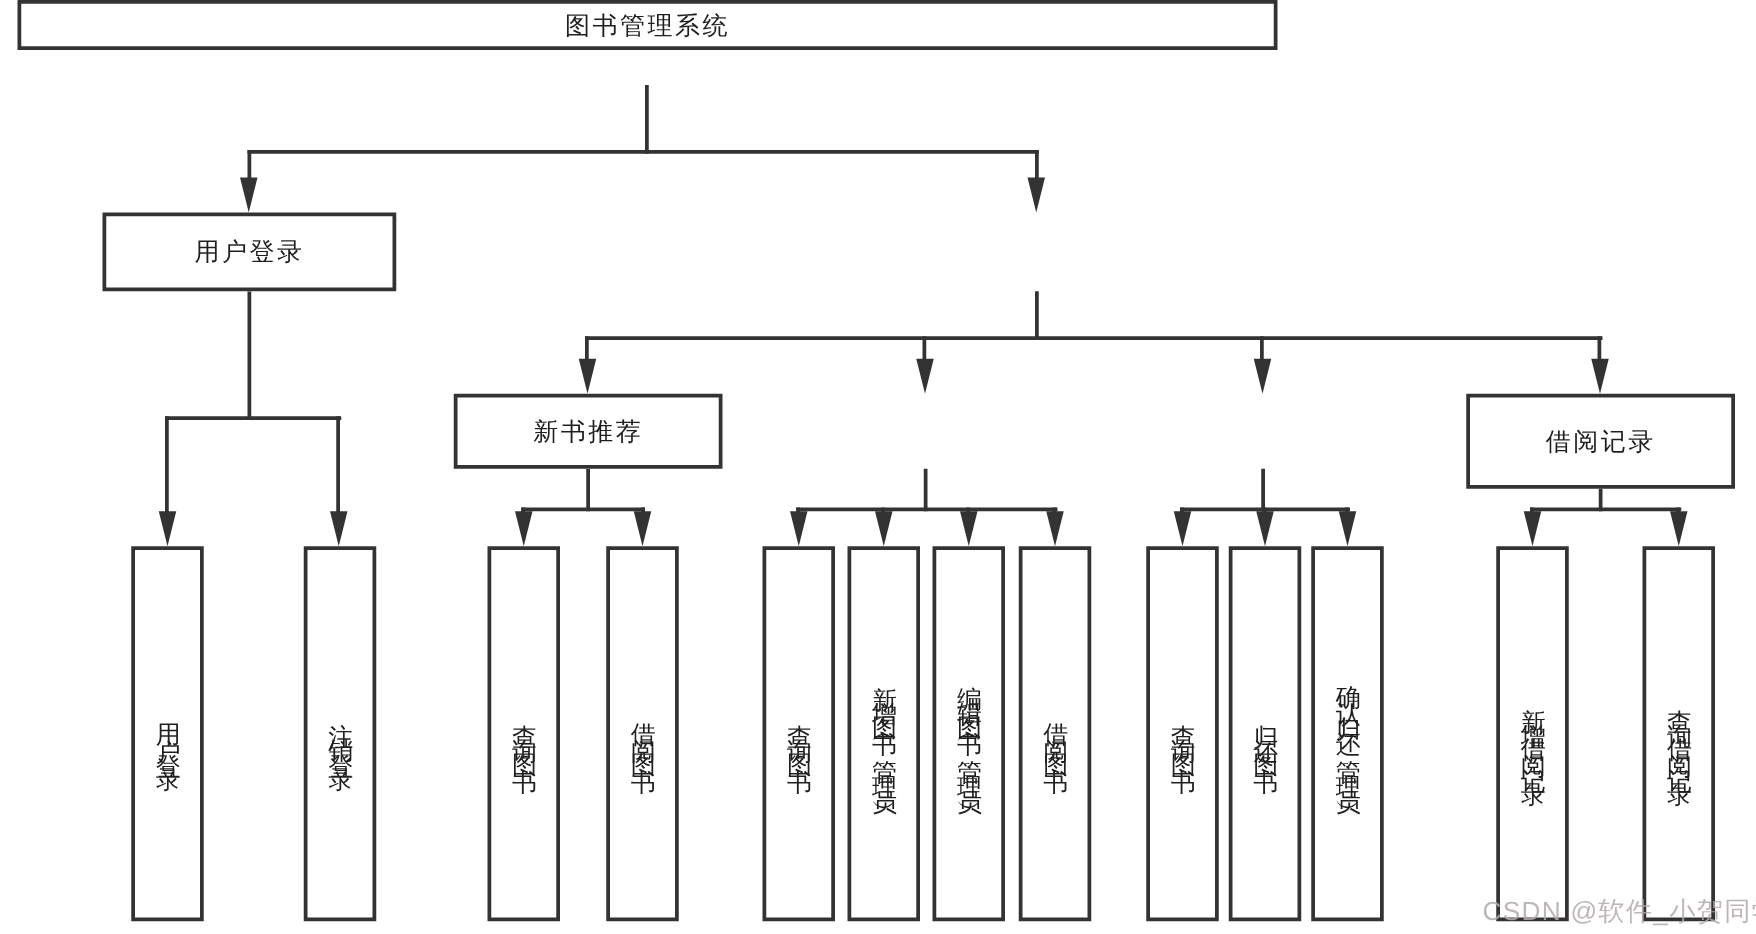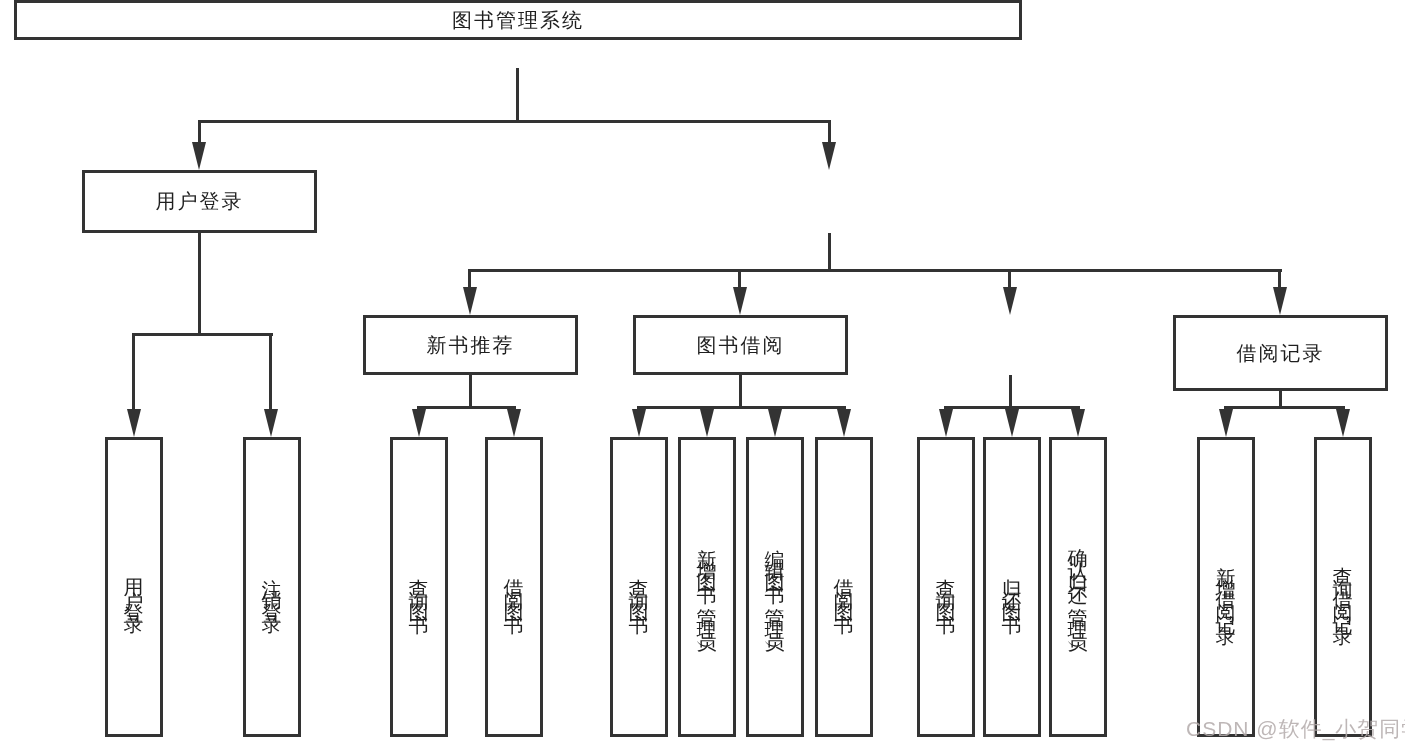--- a/index.html
+++ b/index.html
@@ -80,23 +80,20 @@
   <div class="box" style="left:14px;top:0;width:1008px;height:40px">
     <span class="hlabel">图书管理系统</span>
   </div>
 
   <div class="box" style="left:82px;top:170px;width:235px;height:63px">
     <span class="hlabel">用户登录</span>
   </div>
 
   <div class="box" style="left:363px;top:315px;width:215px;height:60px">
     <span class="hlabel">新书推荐</span>
-  </div>
-  <div class="box" style="left:633px;top:315px;width:215px;height:60px">
-    <span class="hlabel">图书借阅</span>
   </div>
   <div class="box" style="left:1173px;top:315px;width:215px;height:76px">
     <span class="hlabel">借阅记录</span>
   </div>
 
   <div class="box leaf" style="left:105px;top:437px;width:58px;height:300px">
     <span class="vtext">用户登录</span>
   </div>
   <div class="box leaf" style="left:243px;top:437px;width:58px;height:300px">
     <span class="vtext">注销登录</span>

